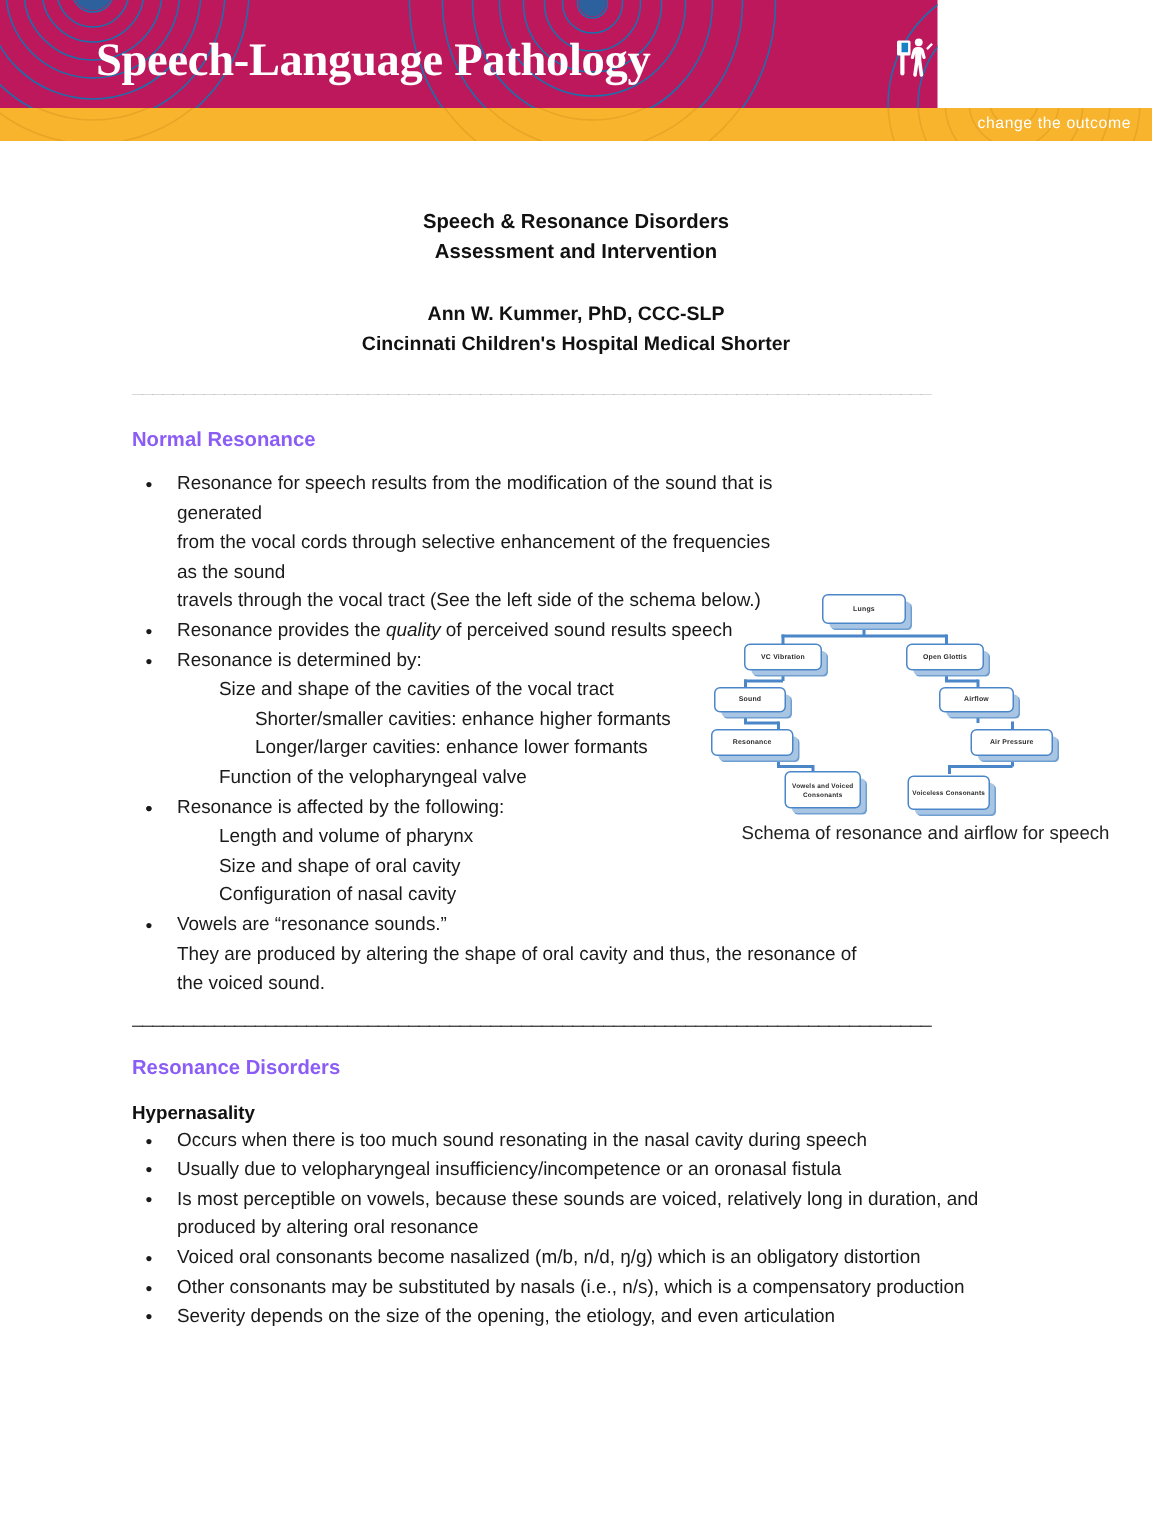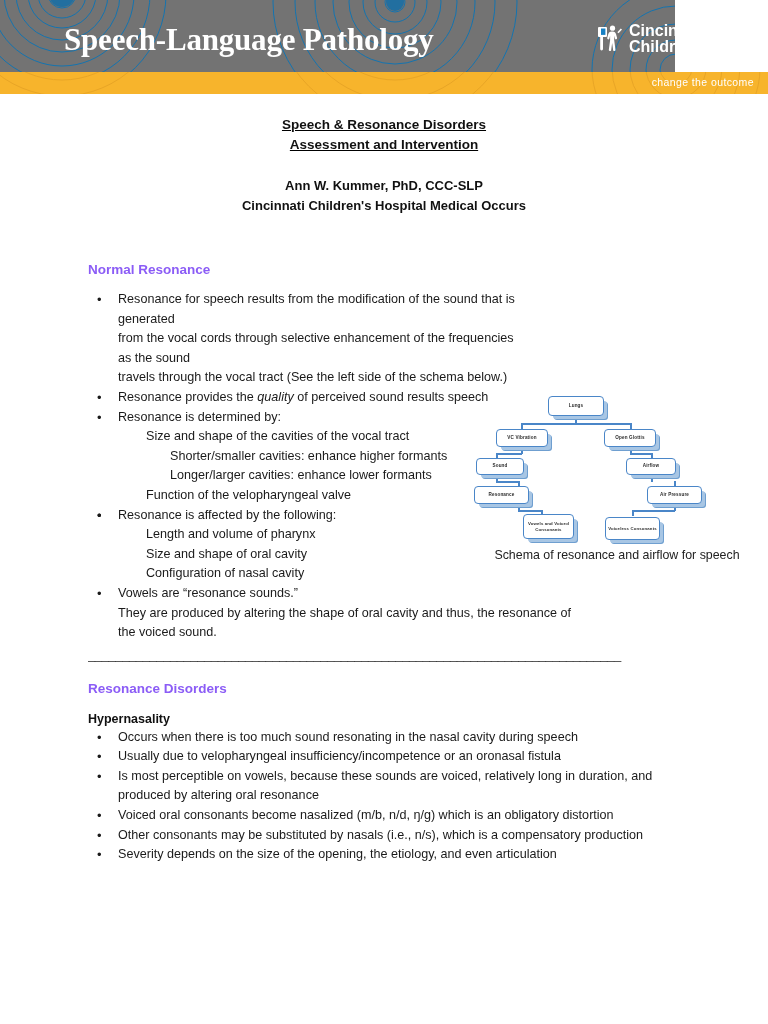--- a/index.html
+++ b/index.html
@@ -15,23 +15,23 @@
     position: relative;
     width: 768px;
     height: 1024px;
     overflow: hidden;
     background: #ffffff;
   }
 
   
   .banner {
     position: relative;
-    width: 675px;
+    width: 625px;
     height: 72px;
-    background: #737373;
+    background: #be185d;
     overflow: hidden;
   }
   .banner-svg {
     position: absolute;
     inset: 0;
     width: 768px;
     height: 72px;
   }
   .banner-title {
     position: absolute;
@@ -100,22 +100,21 @@
     white-space: nowrap;
   }
 
   
   .doc {
     position: relative;
     padding: 0 88px 0 88px;
   }
   .title-block {
     text-align: center;
-    margin-top: 21px;
-    text-decoration: underline;
+    margin-top: 44px;
   }
   .title-line {
     font-size: 13.5px;
     font-weight: bold;
     line-height: 20px;
     color: #111111;
   }
   .author-block {
     text-align: center;
     margin-top: 21px;
@@ -319,21 +318,21 @@
 
   <div class="doc">
 
     <div class="title-block">
       <div class="title-line">Speech &amp; Resonance Disorders</div>
       <div class="title-line">Assessment and Intervention</div>
     </div>
 
     <div class="author-block">
       <div class="author-line">Ann W. Kummer, PhD, CCC-SLP</div>
-      <div class="author-line">Cincinnati Children's Hospital Medical Occurs</div>
+      <div class="author-line">Cincinnati Children's Hospital Medical Shorter</div>
     </div>
 
     <div class="rule">______________________________________________________________________________</div>
 
     <h2 class="section">Normal Resonance</h2>
 
     <ul class="bullets">
 
       <li class="narrow">
         <span class="dot">•</span>

